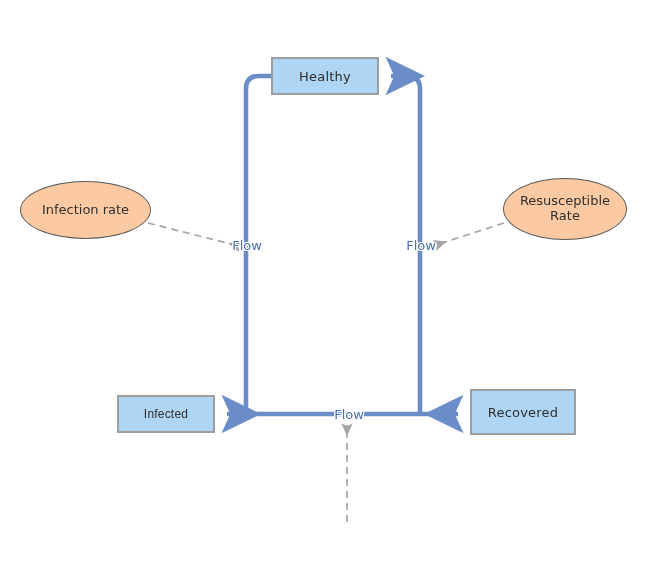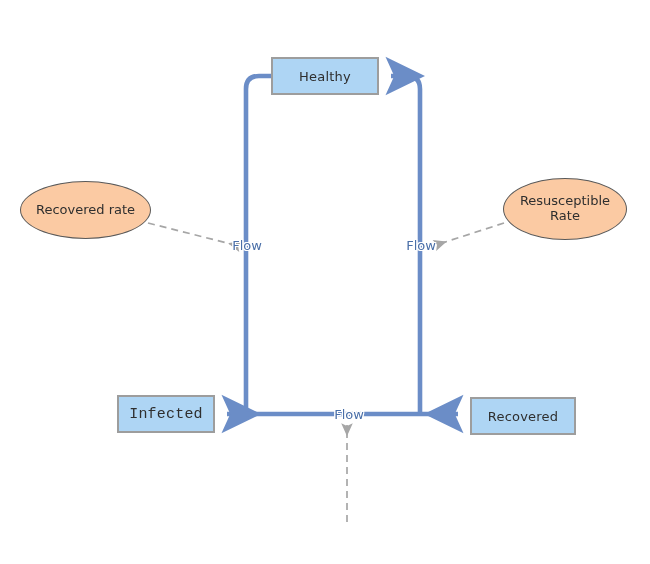--- a/index.html
+++ b/index.html
@@ -37,27 +37,27 @@
     align-items: center;
     justify-content: center;
     color: #2f2f2f;
     font-size: 13px;
     letter-spacing: 0.2px;
   }
   .stock.serif-ish {
     font-family: "DejaVu Sans", sans-serif;
   }
   .stock.mono-ish {
-    font-family: Liberation Mono, monospace;
-    font-size: 15px;
+    font-family: Liberation Sans, sans-serif;
+    font-size: 12px;
   }
 
   #stock-healthy   { left: 271px; top: 24px;  width: 108px; height: 38px; }
   #stock-infected  { left: 117px; top: 362px; width: 98px;  height: 38px; }
-  #stock-recovered { left: 470px; top: 364px; width: 106px; height: 38px; }
+  #stock-recovered { left: 470px; top: 356px; width: 106px; height: 46px; }
 
   
   .param {
     position: absolute;
     box-sizing: border-box;
     background: #fbcaa3;
     border: 1.6px solid #595959;
     border-radius: 50%;
     display: flex;
     align-items: center;
@@ -122,21 +122,21 @@
 
   <div class="stock mono-ish" id="stock-infected">
     <span>Infected</span>
   </div>
 
   <div class="stock serif-ish" id="stock-recovered">
     <span>Recovered</span>
   </div>
 
   <div class="param" id="param-infection">
-    <span>Recovered rate</span>
+    <span>Infection rate</span>
   </div>
 
   <div class="param" id="param-resusceptible">
     <span>
       <span>Resusceptible</span><br>
       <span>Rate</span>
     </span>
   </div>
 
 

